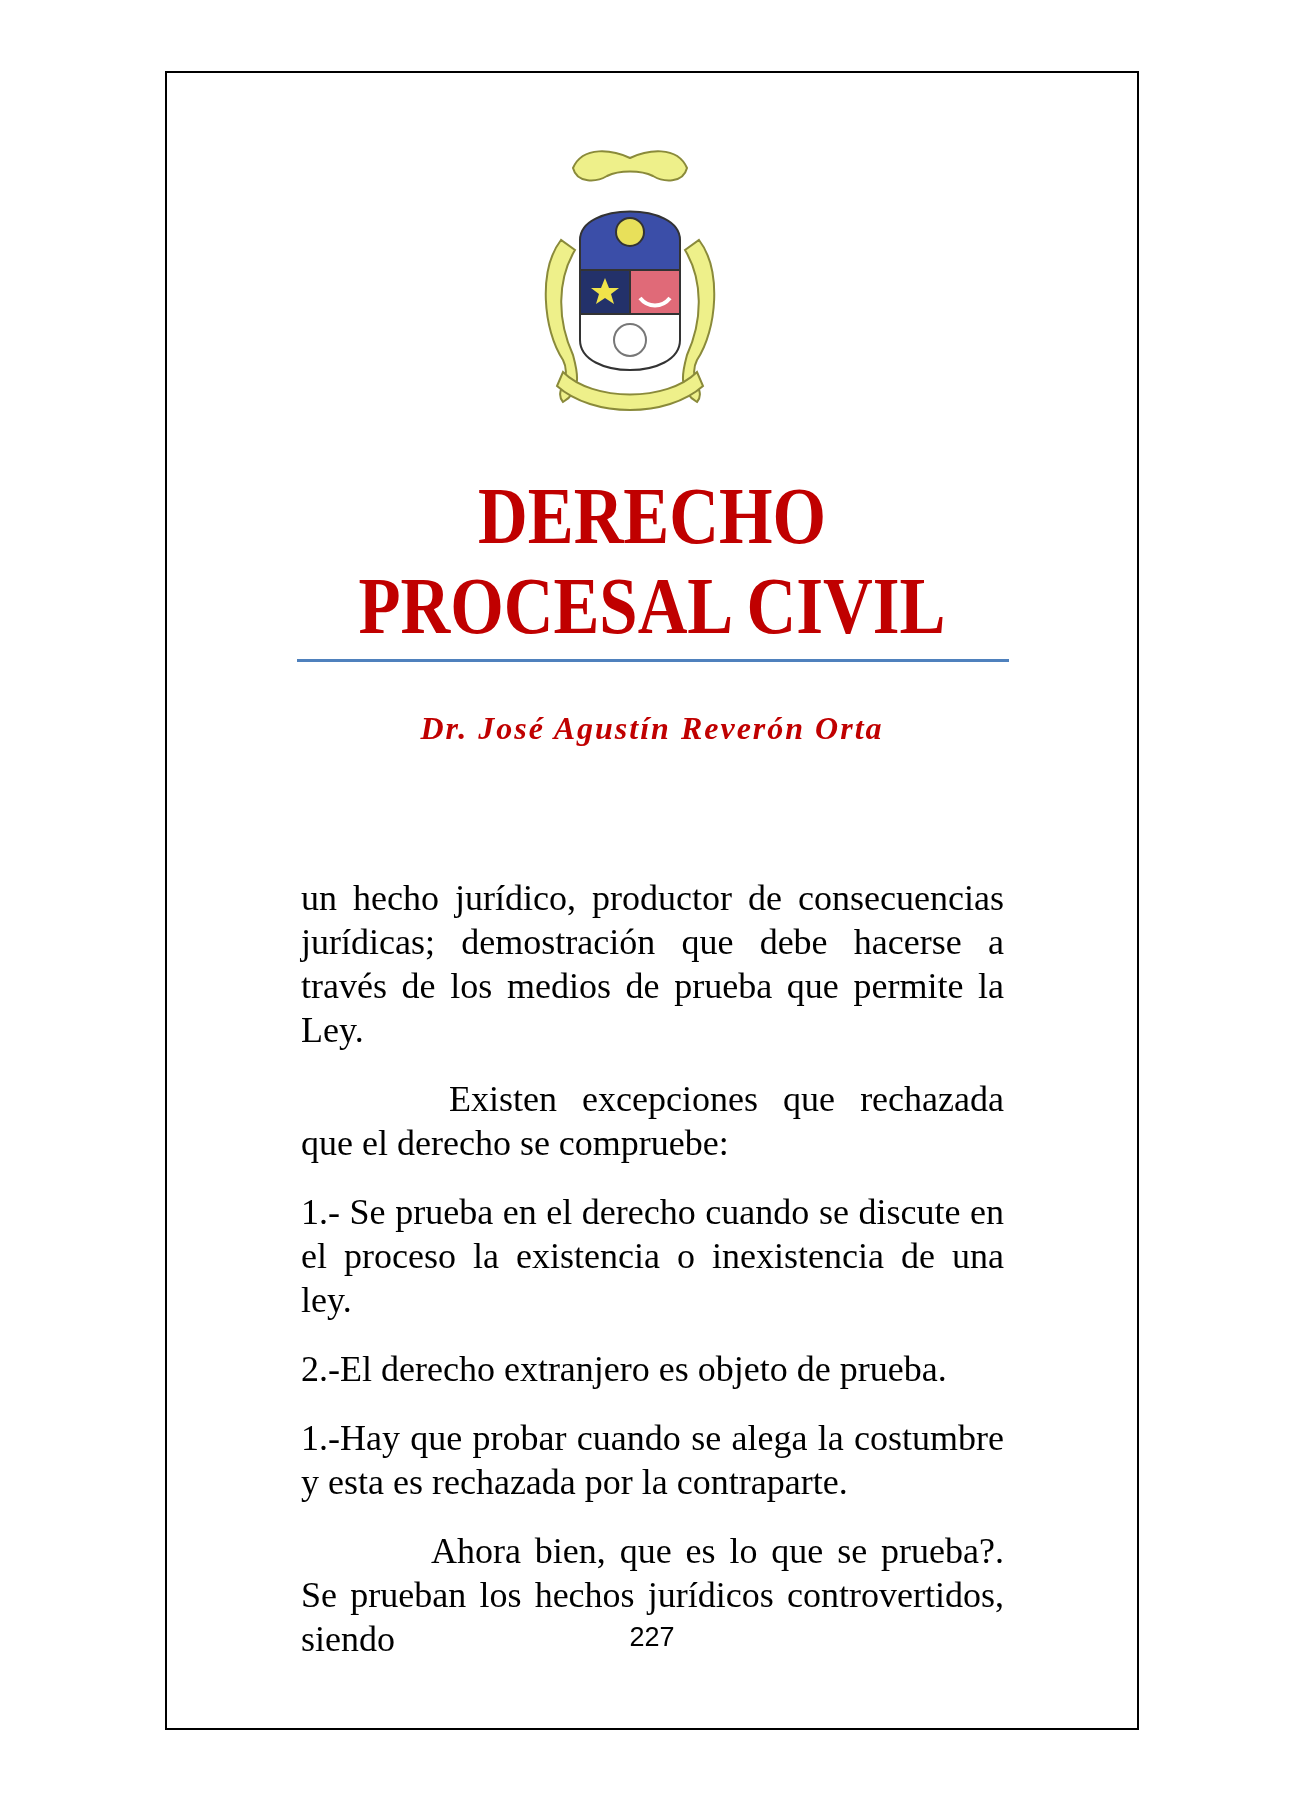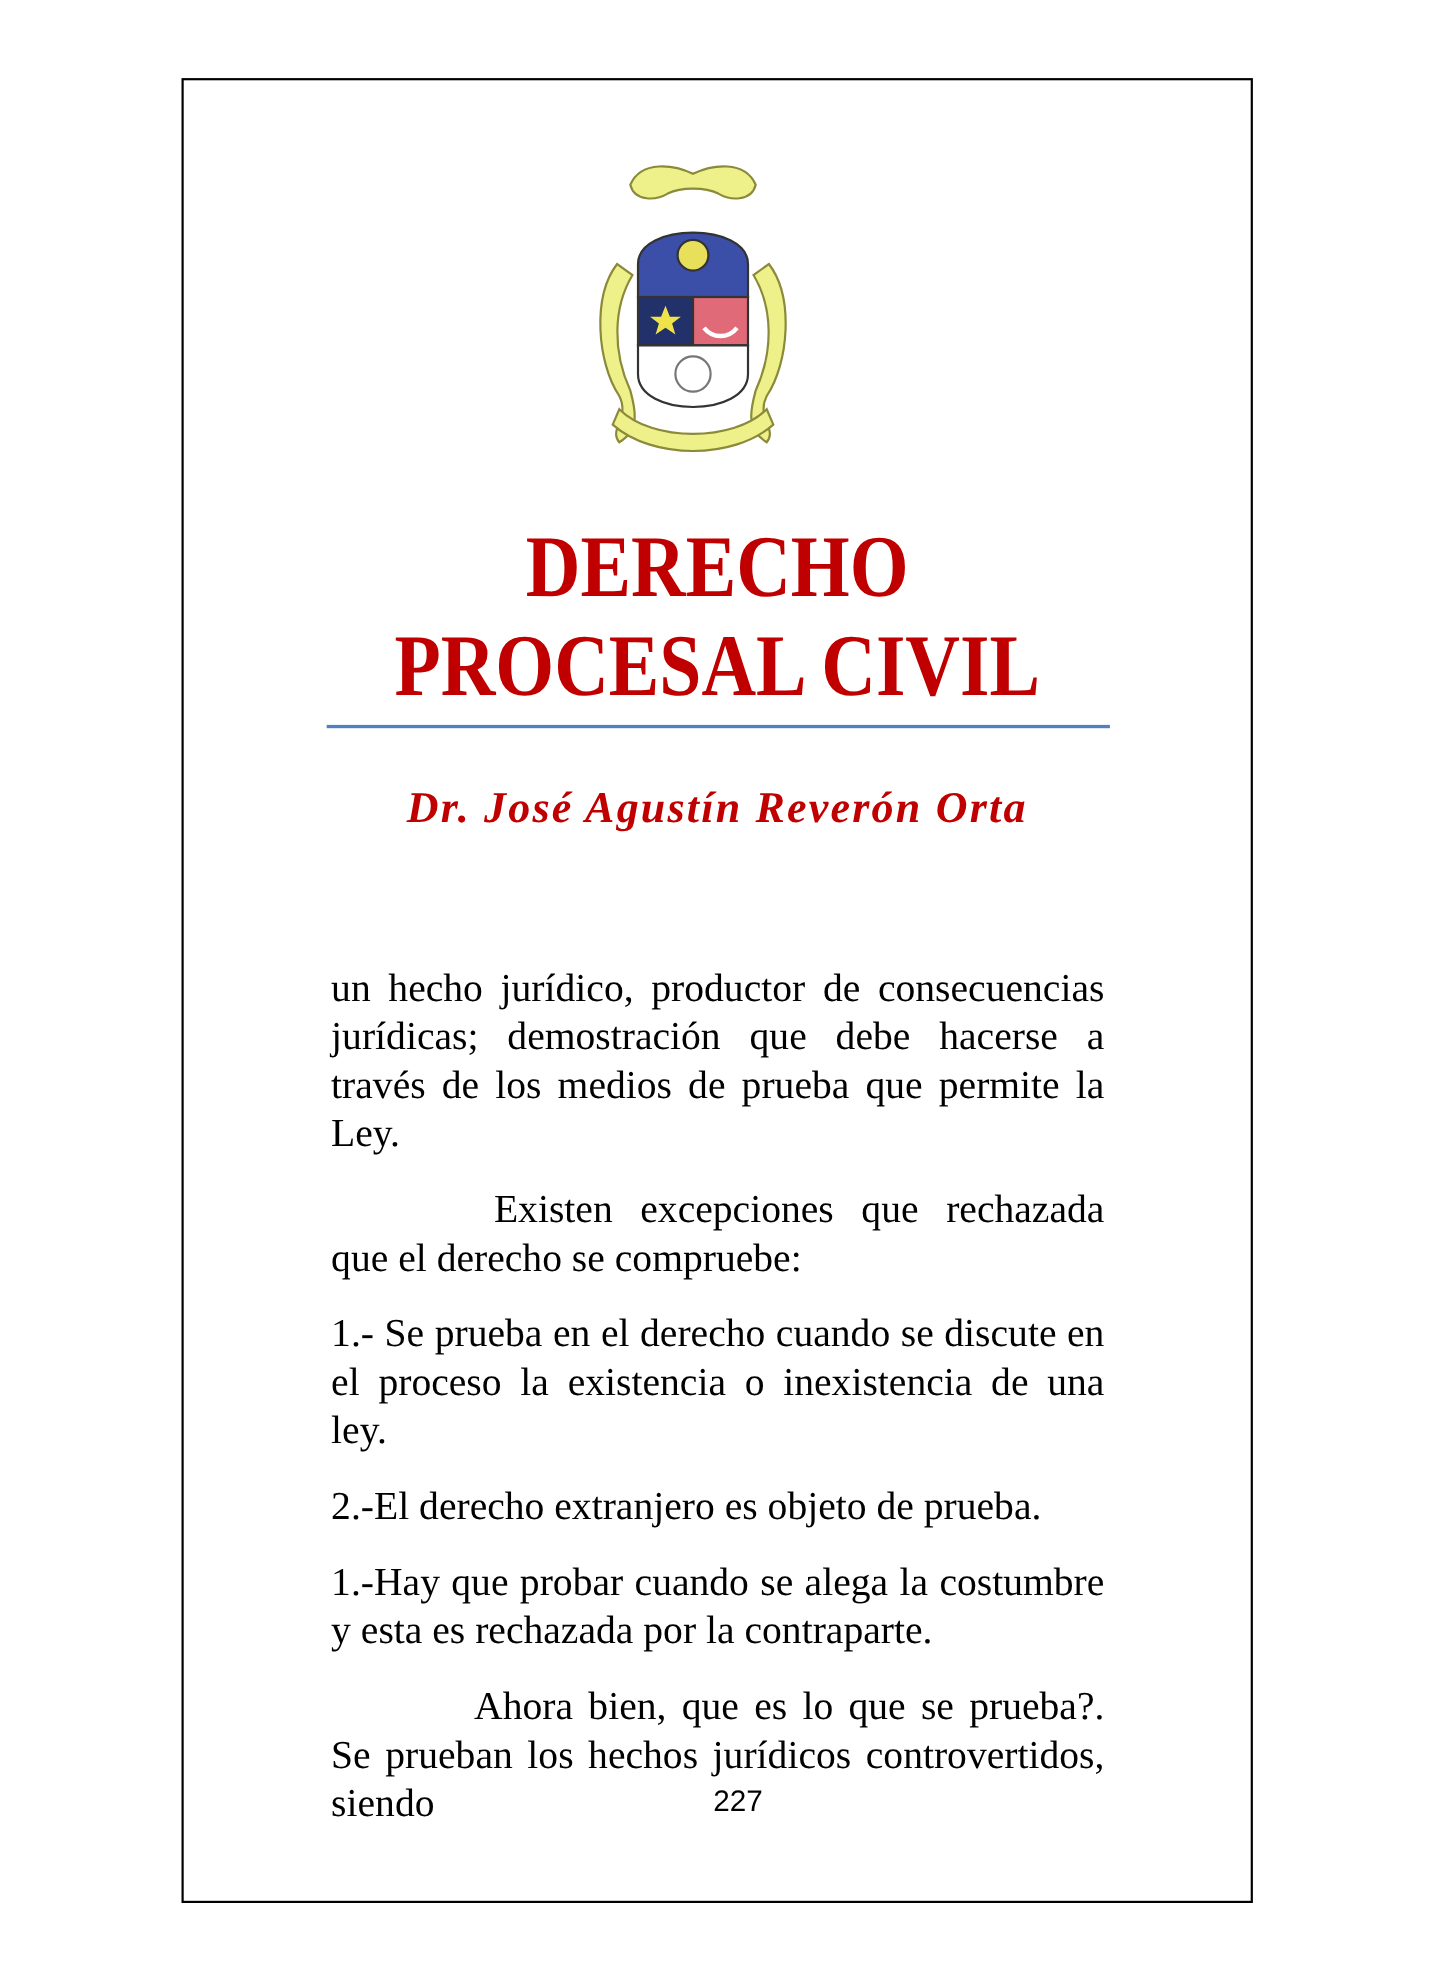--- a/index.html
+++ b/index.html
@@ -14,32 +14,32 @@
     font-family:"Liberation Serif", serif; font-weight:bold; color:#c00000;
     font-size:80px; line-height:80px; transform:scaleX(0.86); transform-origin:center;
     letter-spacing:0px; margin:0;
   }
   .title.l1 { top:476px; }
   .title.l2 { top:566px; }
   .rule { position:absolute; left:297px; top:659px; width:712px; height:3px; background:#4f81bd; }
   .author {
     position:absolute; left:165px; width:974px; top:710px; text-align:center;
     font-family:"Liberation Serif", serif; font-style:italic; font-weight:bold;
-    color:#c00000; font-size:40px; letter-spacing:2px;
+    color:#c00000; font-size:32px; letter-spacing:2px;
   }
   .body-text {
     position:absolute; left:301px; width:703px; top:876px;
     font-family:"Liberation Serif", serif; font-size:36px; line-height:44px; color:#000;
   }
   .body-text p { margin:0 0 25px 0; text-align:justify; }
   .body-text p.indent { text-indent:148px; }
   .body-text p.indent2 { text-indent:130px; }
   .page-number {
     position:absolute; left:165px; width:974px; top:1622px; text-align:center;
-    font-family:"Liberation Sans", sans-serif; font-size:27px; color:#000;padding-left:19px;
+    font-family:"Liberation Sans", sans-serif; font-size:27px; color:#000;
   }
 </style>
 </head>
 <body>
 
 <div class="page-frame"></div>
 
 <div class="logo">
   <svg width="194" height="282" viewBox="0 0 194 282">
 

